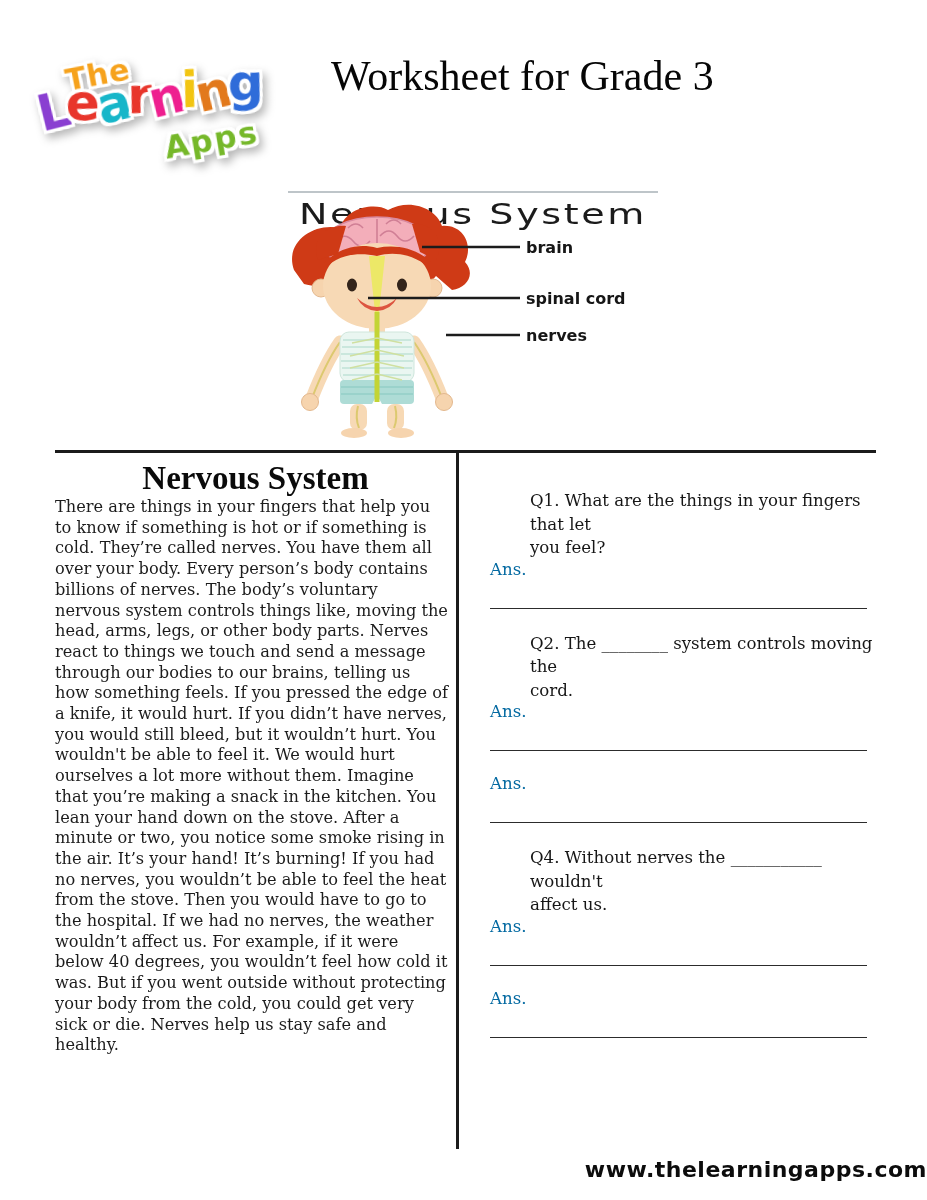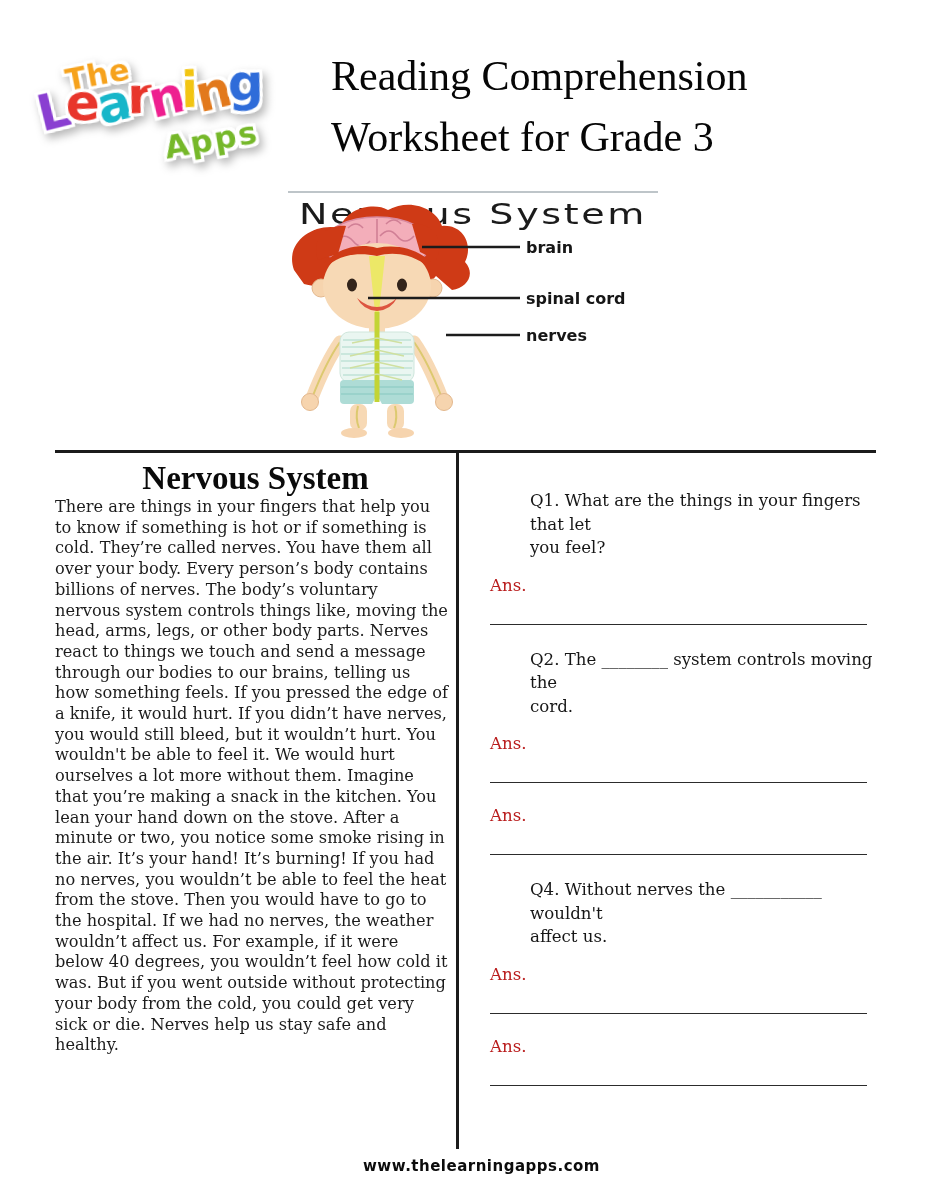--- a/index.html
+++ b/index.html
@@ -68,45 +68,44 @@
     margin-top:7px; text-align:center;
     font-family:"Liberation Serif", serif; font-weight:bold;
     font-size:33px; color:#0a0a0a;
   }
   .passage {
     white-space:pre-line;
     font-size:16.2px; line-height:20.7px; color:#1c1c1c;
   }
   .qblock + .qblock { margin-top:23px; }
   .qtext { font-size:16.6px; line-height:23.5px; white-space:pre-line; color:#161616;margin-left:40px; }
-  .ans-label { margin-top:16px; font-size:16.6px; color:#b91c1c; }
+  .ans-label { font-size:16.6px; color:#0369a1; }
   .ans-line { margin-top:29px; width:377px; border-bottom:1.8px solid #2c2c2c; height:0; }
 
   
   .footer {
-    position:absolute; left:0; right:0; top:1157px; text-align:center;
+    position:absolute; left:0; right:0; top:1157px; text-align:right;
     font-family:"DejaVu Sans", sans-serif; font-weight:bold;
-    font-size:15px; letter-spacing:0.5px; color:#0c0c0c;margin-left:36px;
+    font-size:22px; letter-spacing:0.5px; color:#0c0c0c;margin-left:36px;
   }
 </style>
 </head>
 <body>
 
 <div class="page">
 
   <div class="header">
     <div class="logo">
       <div class="logo-the outline" style="color: rgb(246, 162, 28);">The</div>
       <div class="logo-learning">
         <span class="outline" style="color: rgb(138, 63, 209);">L</span><span class="outline" style="color: rgb(232, 53, 43);">e</span><span class="outline" style="color: rgb(22, 182, 201);">a</span><span class="outline" style="color: rgb(232, 53, 43);">r</span><span class="outline" style="color: rgb(238, 31, 143);">n</span><span class="outline" style="color: rgb(242, 197, 18);">i</span><span class="outline" style="color: rgb(226, 121, 28);">n</span><span class="outline" style="color: rgb(47, 108, 217);">g</span>
       </div>
       <div class="logo-apps outline" style="color: rgb(118, 184, 42);">Apps</div>
     </div>
     <h1 class="page-title">
-      <div>Reading Comprehension</div>
       <div>Worksheet for Grade 3</div>
     </h1>
   </div>
 
   <div class="diagram">
     <svg width="370" height="248" viewBox="0 0 370 248">
 
       <line x1="0" y1="2" x2="370" y2="2" stroke="#a9b2b7" stroke-width="1.5"></line>
 
       <text class="fig-title" x="185" y="34" text-anchor="middle" textLength="348" lengthAdjust="spacingAndGlyphs">Nervous System</text>

